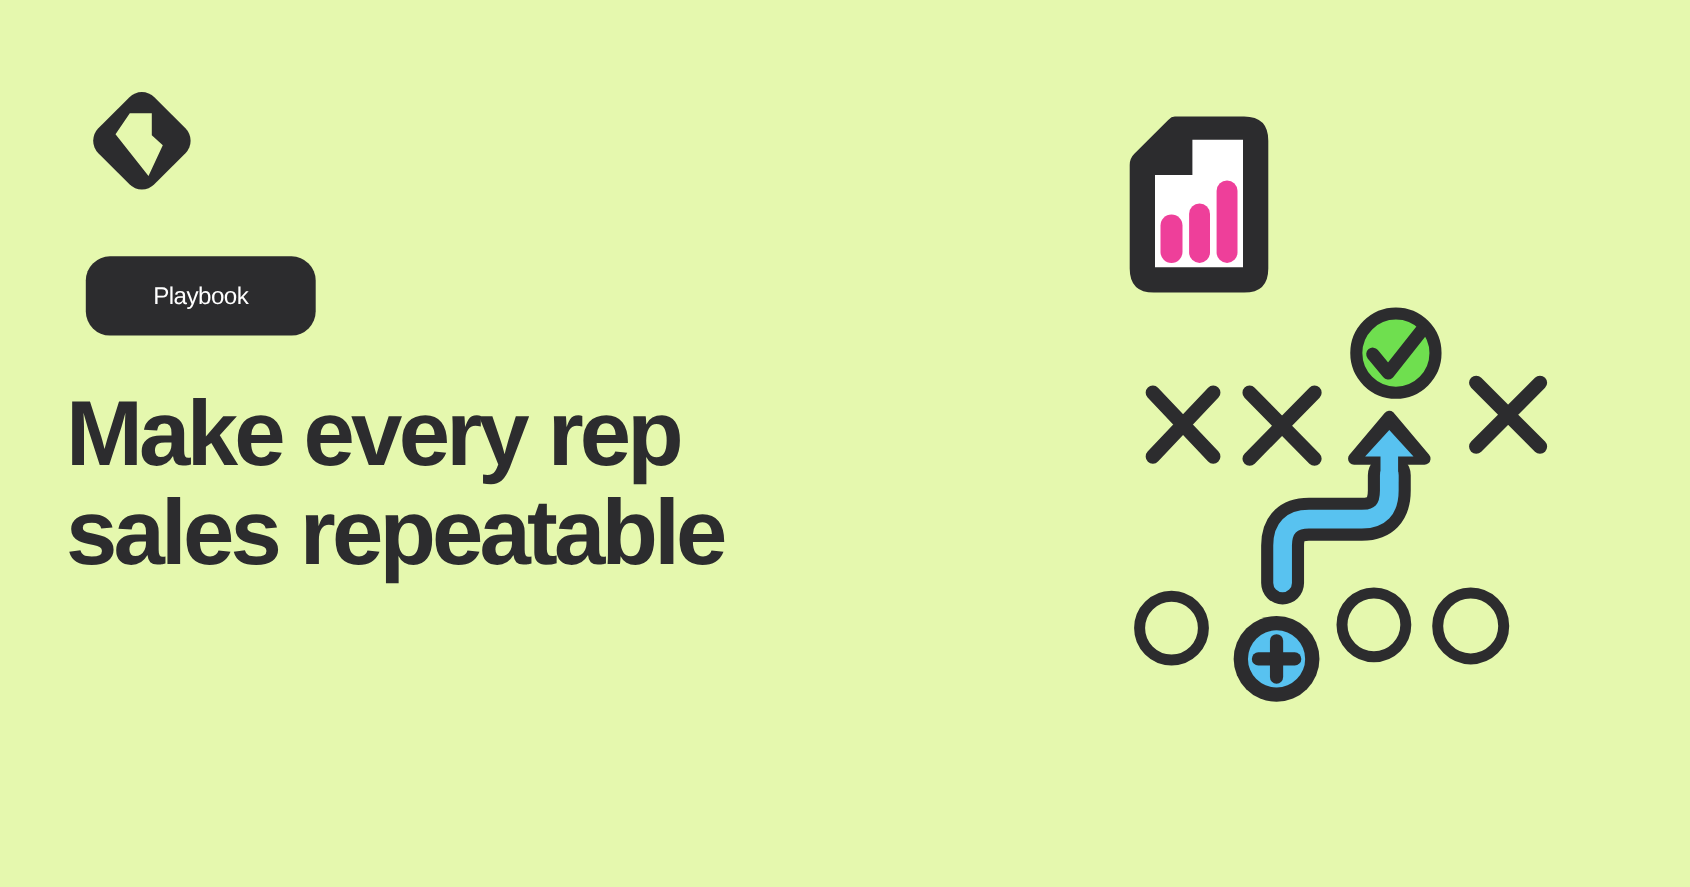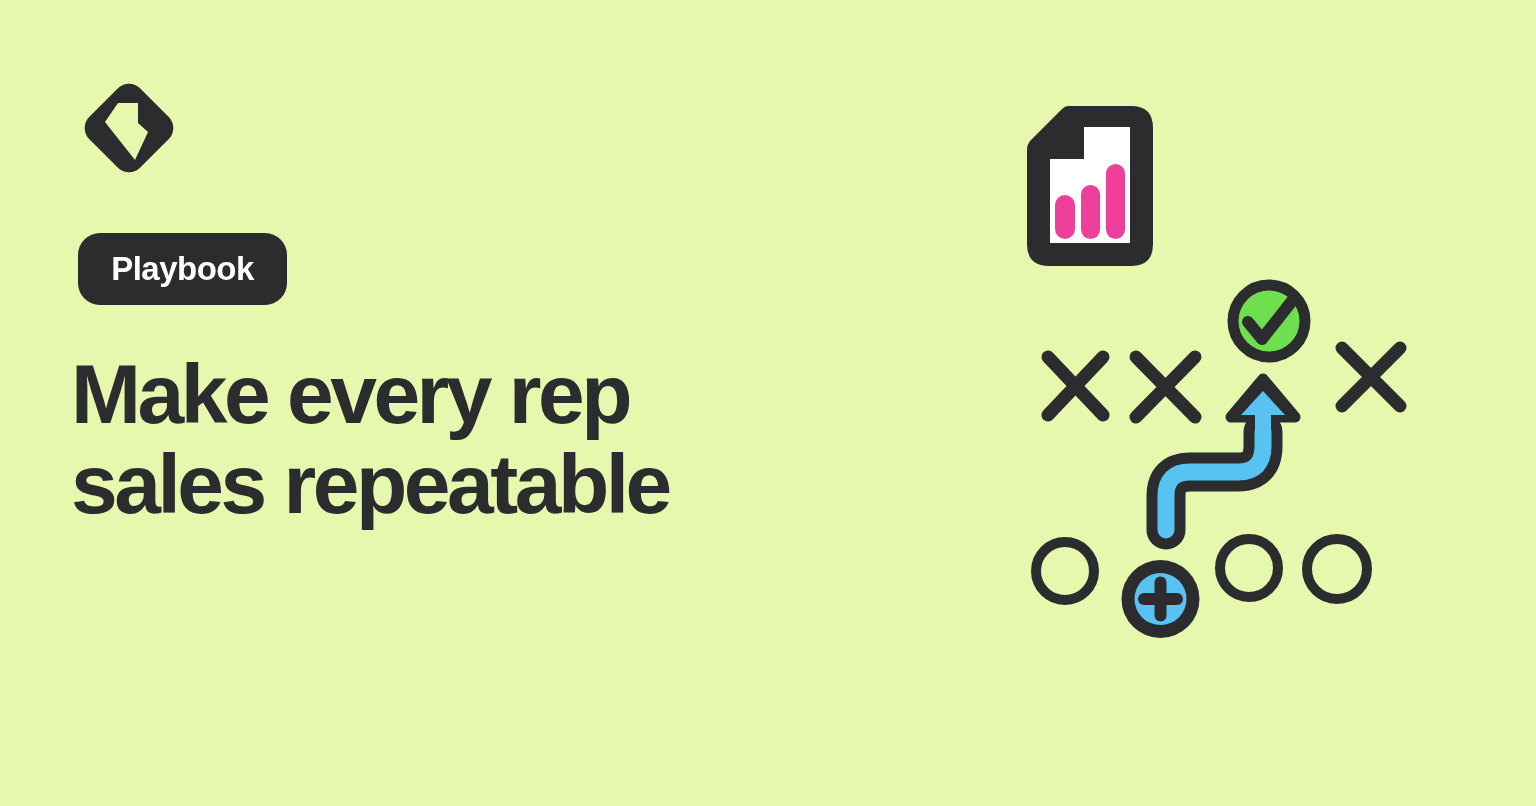--- a/index.html
+++ b/index.html
@@ -27,26 +27,26 @@
   }
   .badge{
     position:absolute;left:78px;top:233px;
     width:209px;height:72px;
     background:var(--ink);
     border-radius:22px;
     display:flex;align-items:center;justify-content:center;
   }
   .badge span{
     color:var(--white);
-    font-size:33px;
-    font-weight:700;
+    font-size:22px;
+    font-weight:400;
     letter-spacing:-0.5px;
   }
   .headline{
-    position:absolute;left:71px;top:349px;
+    position:absolute;left:60px;top:349px;
     color:var(--ink);
     font-size:84px;
     font-weight:700;
     line-height:90px;
     letter-spacing:-3.5px;
     white-space:nowrap;
   }
   .illustration-svg{
     position:absolute;left:1000px;top:80px;
     width:440px;height:600px;

